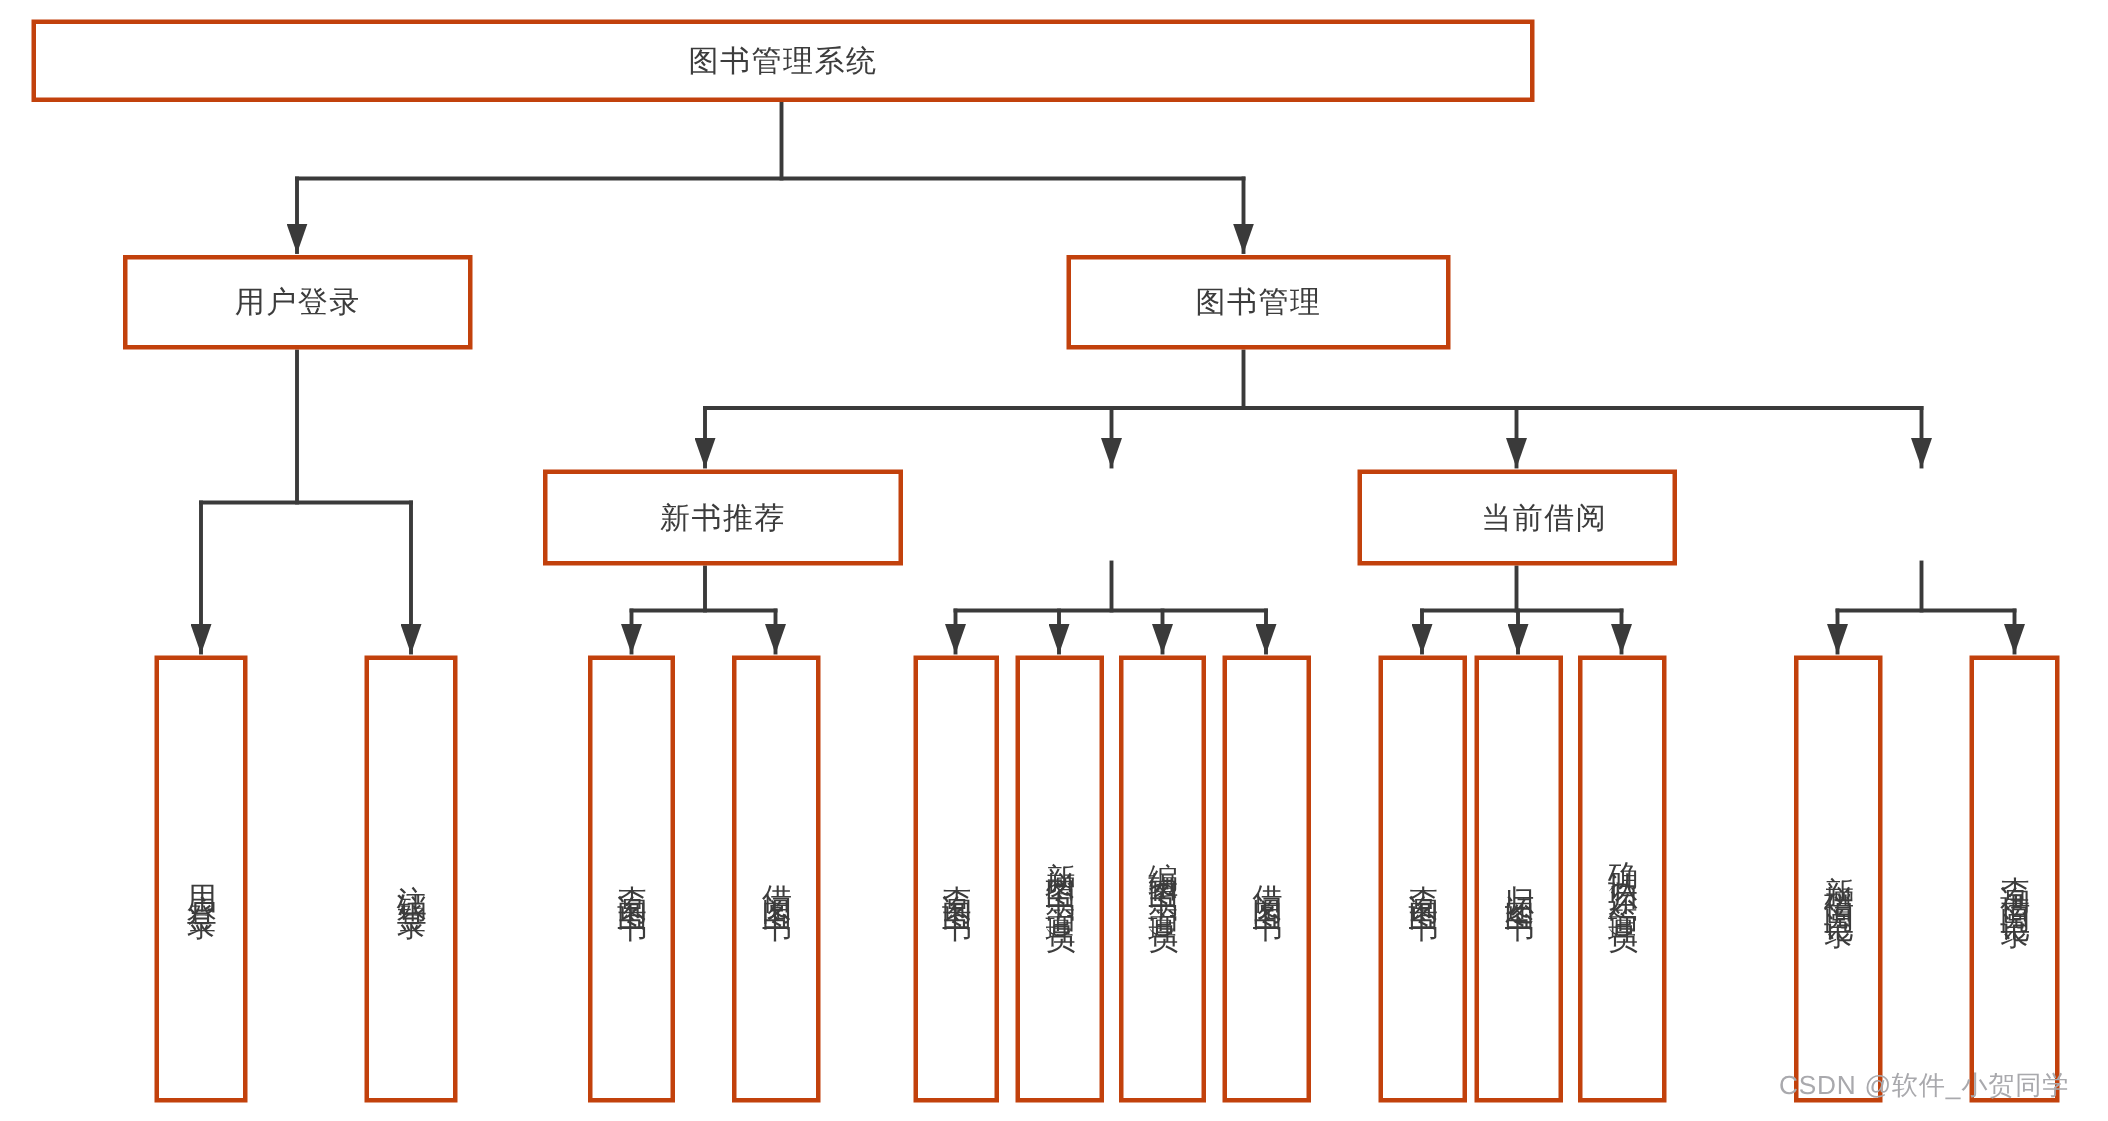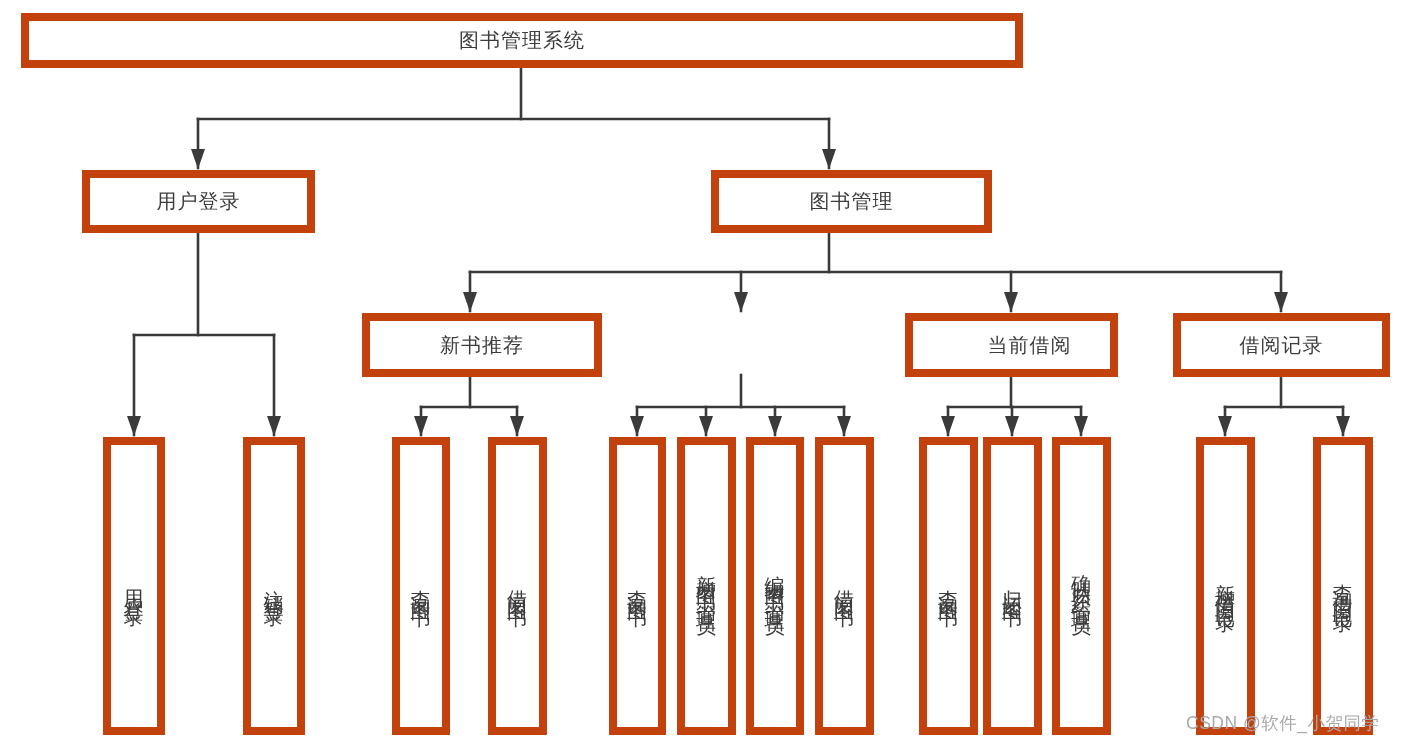--- a/index.html
+++ b/index.html
@@ -17,21 +17,21 @@
   }
   #connectors {
     position: absolute;
     left: 0; top: 0;
     width: 1405px; height: 747px;
     z-index: 1;
   }
   .node {
     position: absolute;
     background: #ffffff;
-    border: 8px solid #c2410c;
+    border: 3px solid #c2410c;
     box-sizing: border-box;
     display: flex;
     align-items: center;
     justify-content: center;
     color: #3c3c3c;
     z-index: 2;
   }
   .hlabel {
     font-size: 20px;
     letter-spacing: 1px;
@@ -55,21 +55,21 @@
     top: 711px;
     font-size: 17.5px;
     color: #a9a9ad;
     z-index: 5;
     white-space: nowrap;
     letter-spacing: 0.5px;
   }
   
   #root-box        { left: 21px;  top: 13px;  width: 1002px; height: 55px; }
   #user-login-box  { left: 82px;  top: 170px; width: 233px;  height: 63px; }
-  #book-mgmt-box   { left: 711px; top: 170px; width: 281px;  height: 63px; }
+  #book-mgmt-box   { left: 711px; top: 170px; width: 256px;  height: 63px; }
   #recommend-box   { left: 362px; top: 313px; width: 240px;  height: 64px; }
   #borrow-box      { left: 633px; top: 313px; width: 217px;  height: 64px; }
   #current-box     { left: 905px; top: 313px; width: 213px;  height: 64px; padding-left: 36px; }
   #records-box     { left: 1173px;top: 313px; width: 217px;  height: 64px; }
   #leaf-1  { left: 103px;  width: 62px; }
   #leaf-2  { left: 243px;  width: 62px; }
   #leaf-3  { left: 392px;  width: 58px; }
   #leaf-4  { left: 488px;  width: 59px; }
   #leaf-5  { left: 609px;  width: 57px; }
   #leaf-6  { left: 677px;  width: 59px; }
@@ -146,23 +146,20 @@
   <div id="book-mgmt-box" class="node">
     <span class="hlabel">图书管理</span>
   </div>
 
   <div id="recommend-box" class="node">
     <span class="hlabel">新书推荐</span>
   </div>
   <div id="current-box" class="node">
     <span class="hlabel">当前借阅</span>
   </div>
-  <div id="records-box" class="node">
-    <span class="hlabel">借阅记录</span>
-  </div>
 
   <div id="leaf-1" class="node leaf">
     <span class="vtext">用户登录</span>
   </div>
   <div id="leaf-2" class="node leaf">
     <span class="vtext">注销登录</span>
   </div>
 
   <div id="leaf-3" class="node leaf">
     <span class="vtext">查询图书</span>

